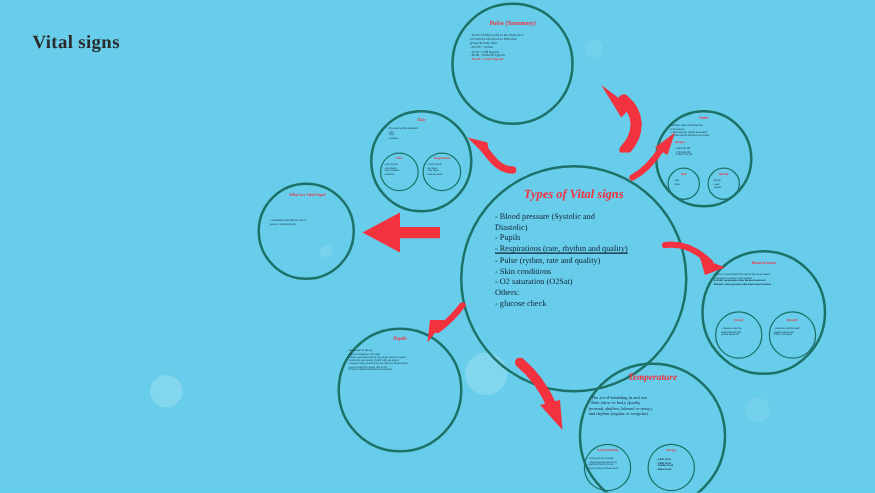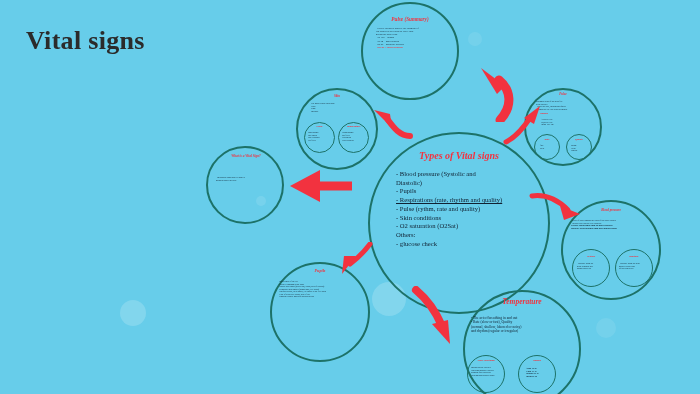--- a/index.html
+++ b/index.html
@@ -18,21 +18,21 @@
     border:2px solid #1d7268;
     box-sizing:border-box;
   }
   .subcircle{
     position:absolute;border-radius:50%;
     border:1px solid #1d7268;
     box-sizing:border-box;
   }
   .title-main{
     position:absolute;left:26px;top:26px;
-    font-size:26px;font-weight:bold;color:#2b2b2b;
+    font-size:15px;font-weight:bold;color:#2b2b2b;
     letter-spacing:.3px;
   }
   .hd{
     color:#f2323f;font-style:italic;font-weight:bold;
     text-align:center;line-height:1.1;
   }
   .hd-lg{font-size:10px;}
   .hd-sm{font-size:5.2px;}
   .hd-xs{font-size:3.2px;}
   .hd-xxs{font-size:2.6px;}

